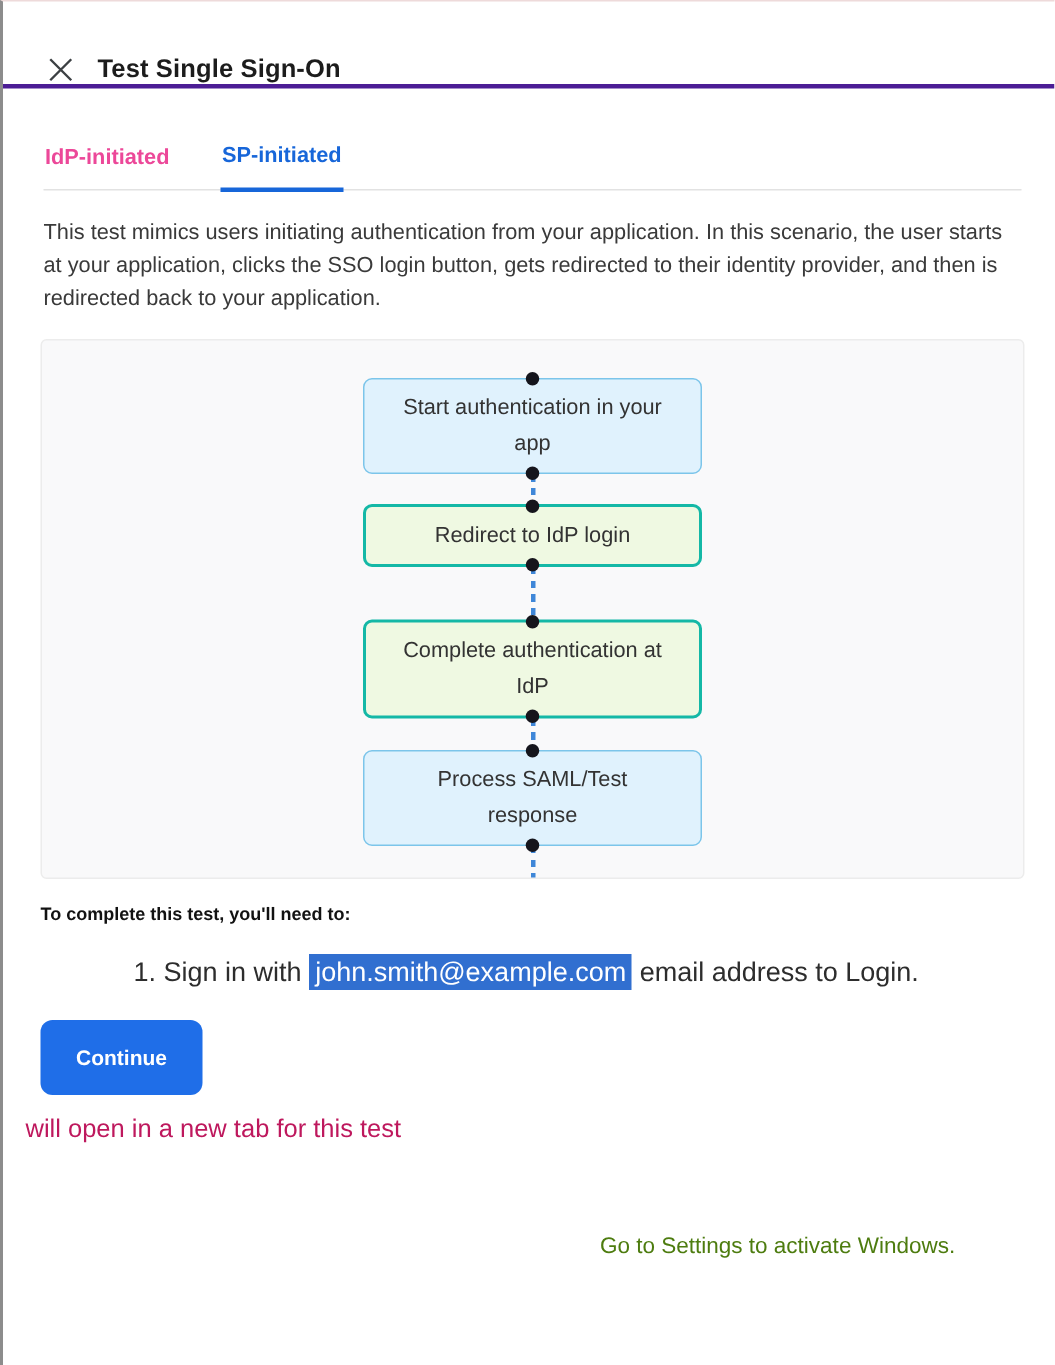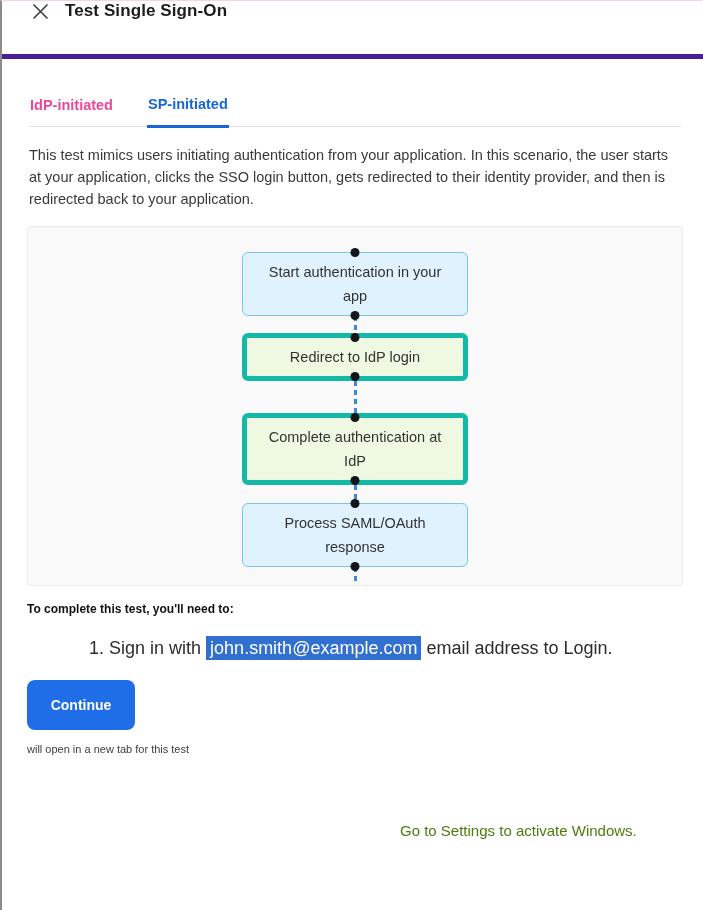--- a/index.html
+++ b/index.html
@@ -9,23 +9,23 @@
     background: #ffffff;
     position: relative;
     overflow: hidden;
     border-left: 2px solid #8c8c8c;
     border-top: 1px solid #eedada;
     color: #2d2d2d;
   }
 
   
   .modal-header {
-    display: flex; align-items: flex-start; gap: 15px;
+    display: flex; align-items: flex-end; gap: 15px;
     padding: 0 0 0 28px; height: 58px;
-    border-bottom: 5px solid #4c1d95;
+    border-bottom: 3px solid #4c1d95;
   }
   .close-btn {
     background: none; border: none; cursor: pointer;
     width: 20px; height: 20px; display: flex; align-items: center; justify-content: center;
     padding: 0;
   }
   .close-btn svg { width: 17px; height: 17px; stroke: #3c4043; stroke-width: 1.6; }
   .modal-title { font-size: 17px; font-weight: 700; color: #1c1c1c; letter-spacing: .1px; }
 
   
@@ -65,21 +65,21 @@
     width: 226px;
     border-radius: 6px;
     display: flex; align-items: center; justify-content: center;
     text-align: center;
     font-size: 14.5px; line-height: 24px; color: #333;
     padding: 7px 18px;
     position: relative;
     background: #fff;
   }
   .node.blue  { background: #e0f2fd; border: 1px solid #7cc5ea; }
-  .node.green { background: #eff9e2; border: 5px solid #14b8a6; }
+  .node.green { background: #eff9e2; border: 2px solid #14b8a6; }
   .node::before, .node::after {
     content: ""; position: absolute; left: 50%; transform: translateX(-50%);
     width: 9px; height: 9px; border-radius: 50%;
     background: #15151c; z-index: 2;
   }
   .node::before { top: -5px; }
   .node::after  { bottom: -5px; }
   .connector {
     width: 3px;
     background: repeating-linear-gradient(to bottom, #3f87d8 0 5px, transparent 5px 9px);
@@ -107,22 +107,22 @@
   .continue-btn {
     display: block;
     margin: 21px 0 0 25px;
     width: 108px; height: 50px;
     background: #1f6ee8; color: #ffffff;
     border: none; border-radius: 8px;
     font-family: inherit; font-size: 14px; font-weight: 700;
     cursor: pointer;
   }
   .footnote {
-    margin: 13px 0 0 25px;
-    font-size: 11px; color: #404040;
+    margin: 13px 0 0 15px;
+    font-size: 17px; color: #be185d;
   }
 
   
   .watermark {
     position: absolute; left: 398px; top: 817px;
     pointer-events: none;
   }
   .watermark-line1 { font-size: 22px; font-weight: 300; color: #a3a3a3; letter-spacing: .3px; }
   .watermark-line2 { font-size: 15px; font-weight: 300; color: #4d7c0f; margin-top: 4px; }
 </style>
@@ -147,21 +147,21 @@
 
 <p class="description">This test mimics users initiating authentication from your application. In this scenario, the user starts at your application, clicks the SSO login button, gets redirected to their identity provider, and then is redirected back to your application.</p>
 
 <div class="diagram">
   <div class="node blue">Start authentication in your app</div>
   <div class="connector c1"></div>
   <div class="node green">Redirect to IdP login</div>
   <div class="connector c2"></div>
   <div class="node green">Complete authentication at IdP</div>
   <div class="connector c3"></div>
-  <div class="node blue">Process SAML/OAuth response</div>
+  <div class="node blue">Process SAML/Test response</div>
   <div class="connector c4"></div>
 </div>
 
 <div class="checklist-heading">To complete this test, you'll need to:</div>
 
 <div class="checklist-item"><span>1.</span> <span>Sign in with </span><span class="email-highlight">john.smith@example.com</span><span> email address to Login.</span></div>
 
 <button class="continue-btn">Continue</button>
 
 <div class="footnote">will open in a new tab for this test</div>

